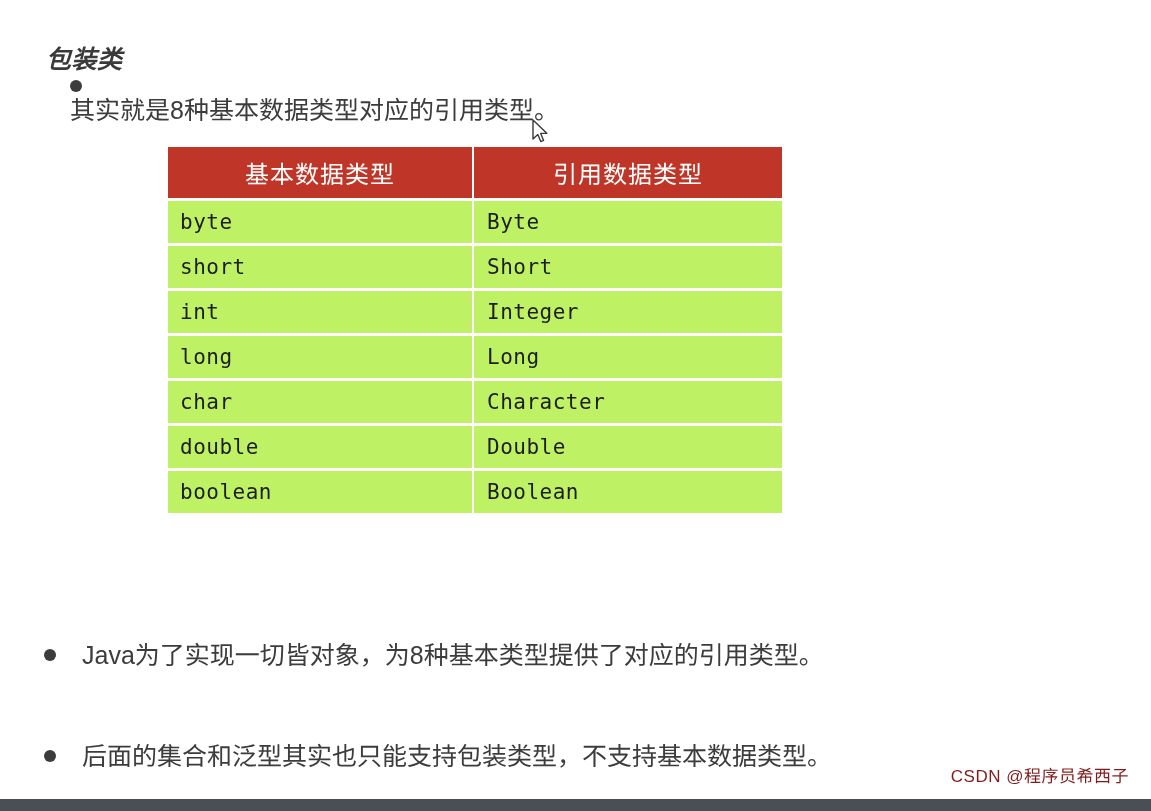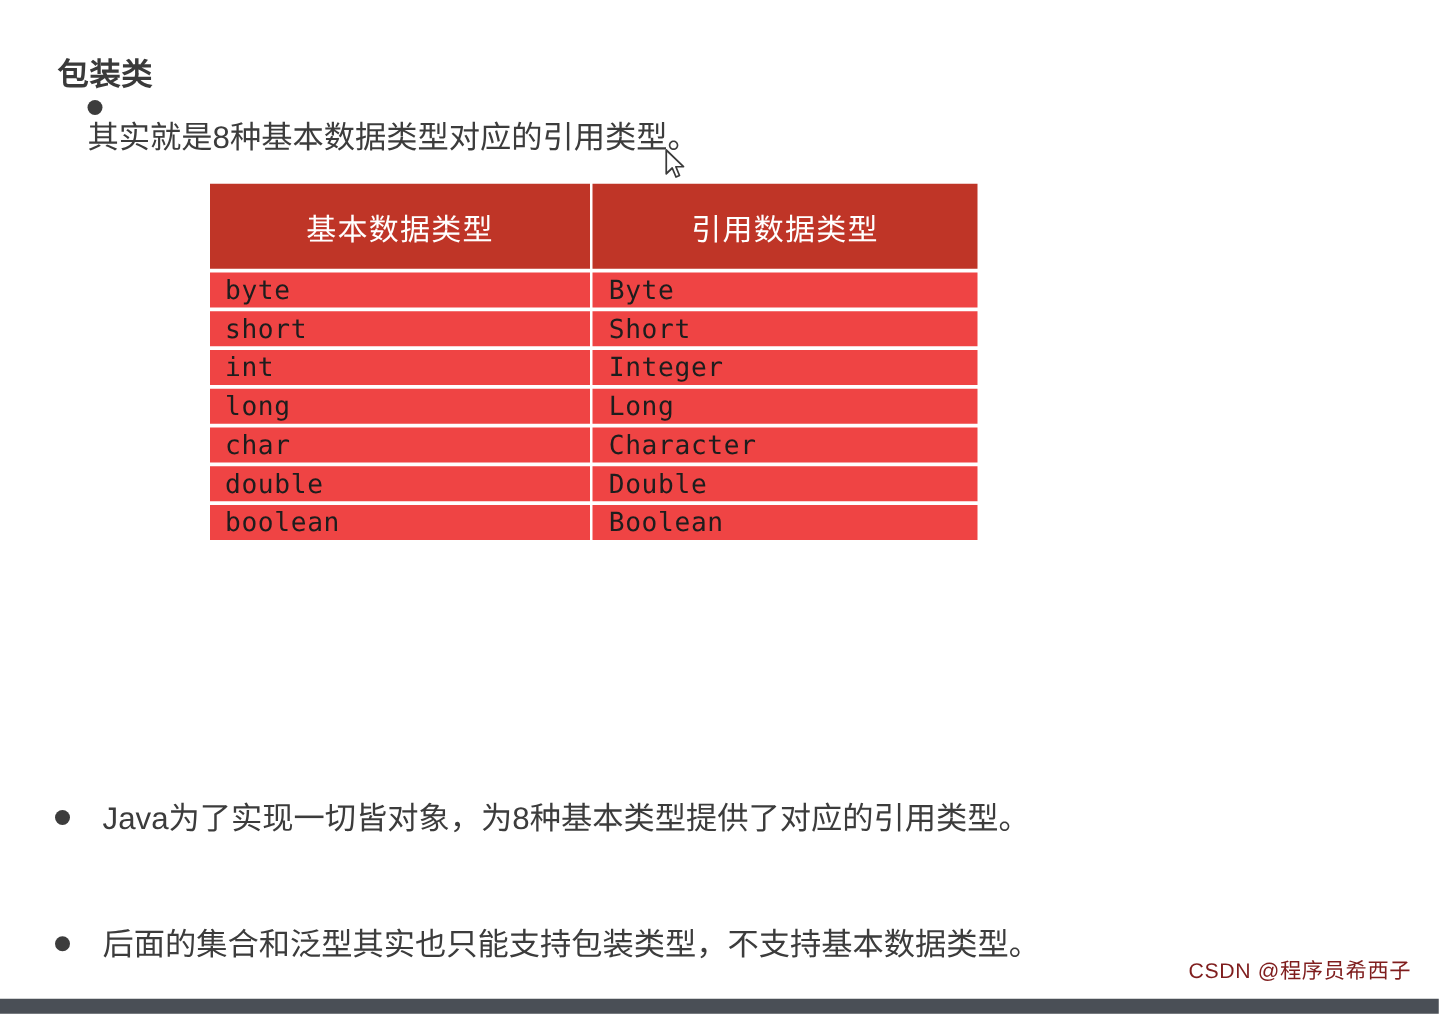--- a/index.html
+++ b/index.html
@@ -27,21 +27,21 @@
   
   .section-heading {
     position: absolute;
     left: 46px;
     font-size: 25px;
     font-weight: bold;
     letter-spacing: 0.5px;
     color: #3a3a3a;
     white-space: nowrap;
   }
-  #heading-1 { top: 18px; }
+  #heading-1 { top: 18px; font-style: italic; }
   #heading-2 { top: 614px; }
 
   
   .bullet-row {
     position: absolute;
     left: 44px;
     display: flex;
     align-items: baseline;
     white-space: nowrap;
   }
@@ -76,32 +76,32 @@
   }
   .type-table col.col-primitive { width: 304px; }
   .type-table col.col-wrapper   { width: 308px; }
 
   .type-table thead th {
     background: #bf3527;
     color: #ffffff;
     font-size: 24px;
     font-weight: normal;
     text-align: center;
-    height: 68px;
+    height: 51px;
     padding: 0;
     border: 0;
     letter-spacing: 1px;
   }
 
   .type-table tbody td {
-    background: #ef4444;
+    background: #bef264;
     color: #1d1d1d;
     font-family: "DejaVu Sans Mono", "Liberation Mono", monospace;
     font-size: 21px;
-    height: 28px;
+    height: 42px;
     padding: 0 0 0 12px;
     border: 0;
     vertical-align: middle;
     letter-spacing: 0.5px;
   }
   .type-table tbody td.cell-wrapper {
     padding-left: 13px;
   }
 
   

